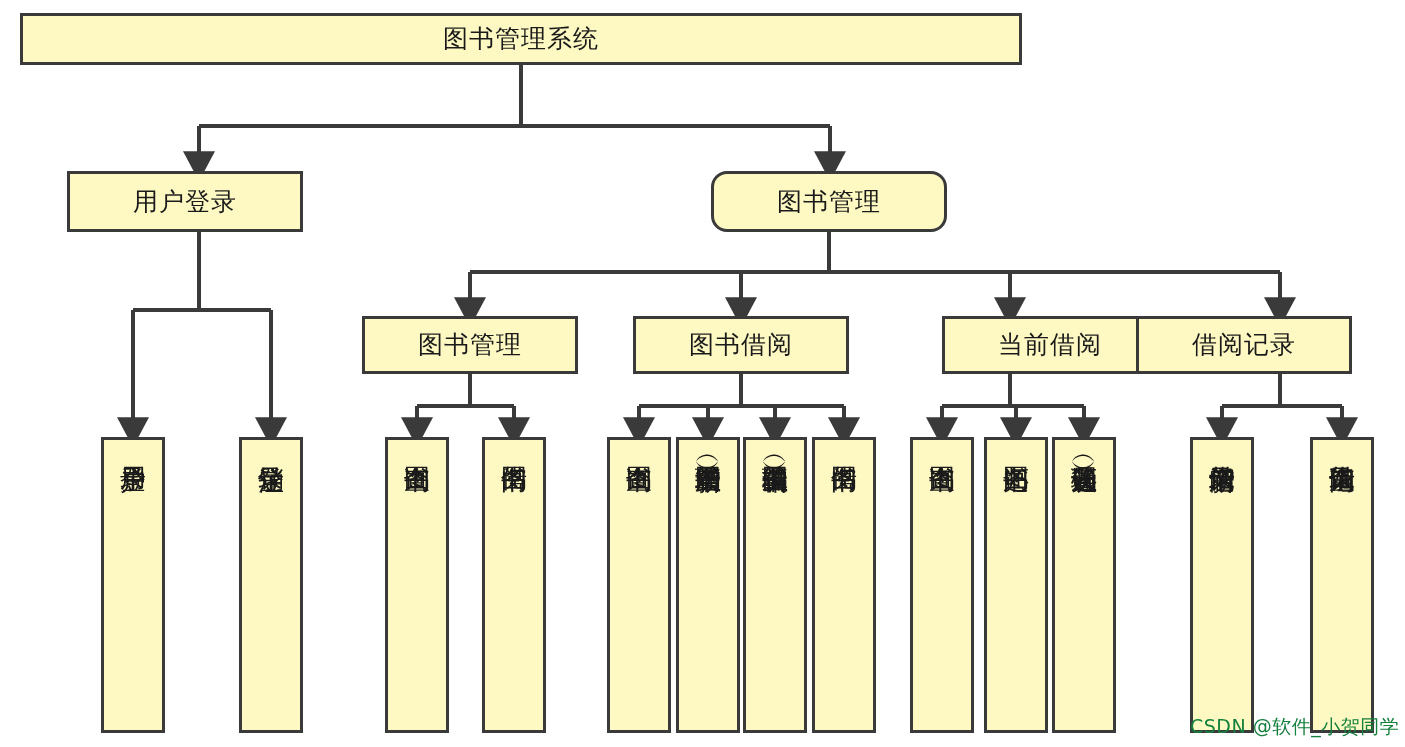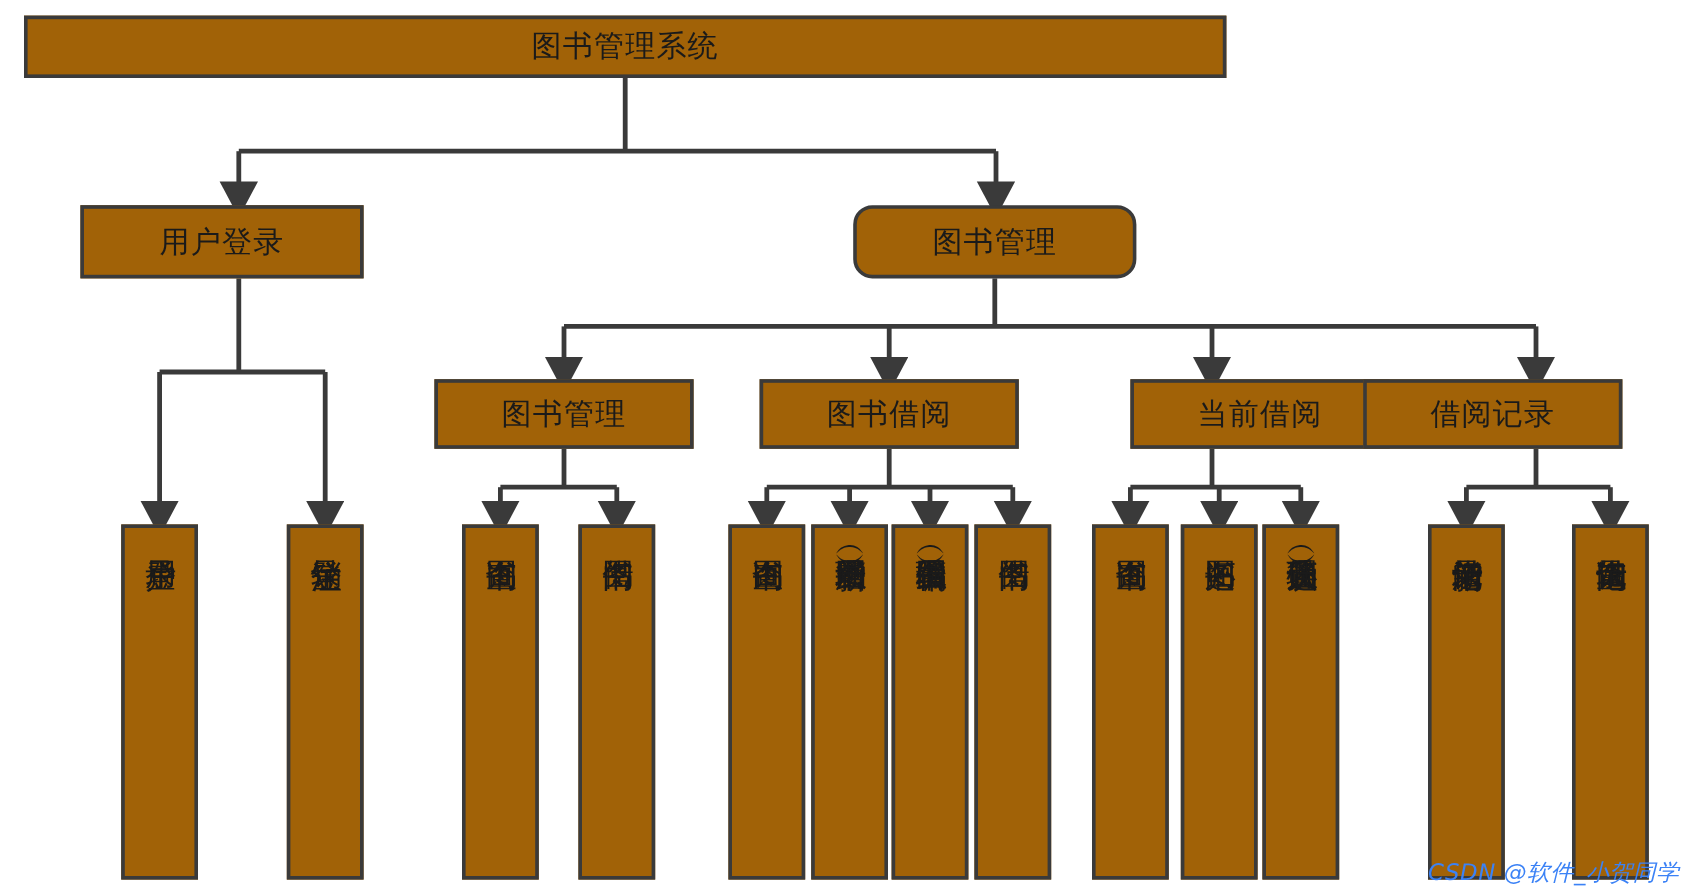--- a/index.html
+++ b/index.html
@@ -22,27 +22,28 @@
     position: absolute;
     left: 0;
     top: 0;
     width: 1405px;
     height: 747px;
     pointer-events: none;
   }
   .node {
     position: absolute;
     box-sizing: border-box;
-    background: #a16207;
+    background: #fef9c3;
     border: 3px solid #3a3a3a;
     display: flex;
     align-items: center;
     justify-content: center;
     color: #1a1a1a;
     z-index: 2;
+    font-family: Liberation Serif, serif;
   }
   .node.horizontal {
     font-size: 25px;
     line-height: 1.1;
     letter-spacing: 1px;
   }
   
   .node.vertical {
     align-items: flex-start;
     justify-content: center;
@@ -177,15 +178,15 @@
         <span class="vtext">确认归还（管理员）</span>
       </div>
       <div class="node vertical" style="left: 1190px; top: 437px; width: 64px; height: 296px;">
         <span class="vtext">新增借阅记录</span>
       </div>
       <div class="node vertical" style="left: 1310px; top: 437px; width: 64px; height: 296px;">
         <span class="vtext">查询借阅记录</span>
       </div>
     </div>
 
-  <div class="watermark" style="left: 1190px; top: 714px; color: #3b82f6; font-style: italic;">CSDN @软件_小贺同学</div>
+  <div class="watermark" style="left: 1190px; top: 714px; color: #15803d;">CSDN @软件_小贺同学</div>
 
 </div>
 
 </body></html>

